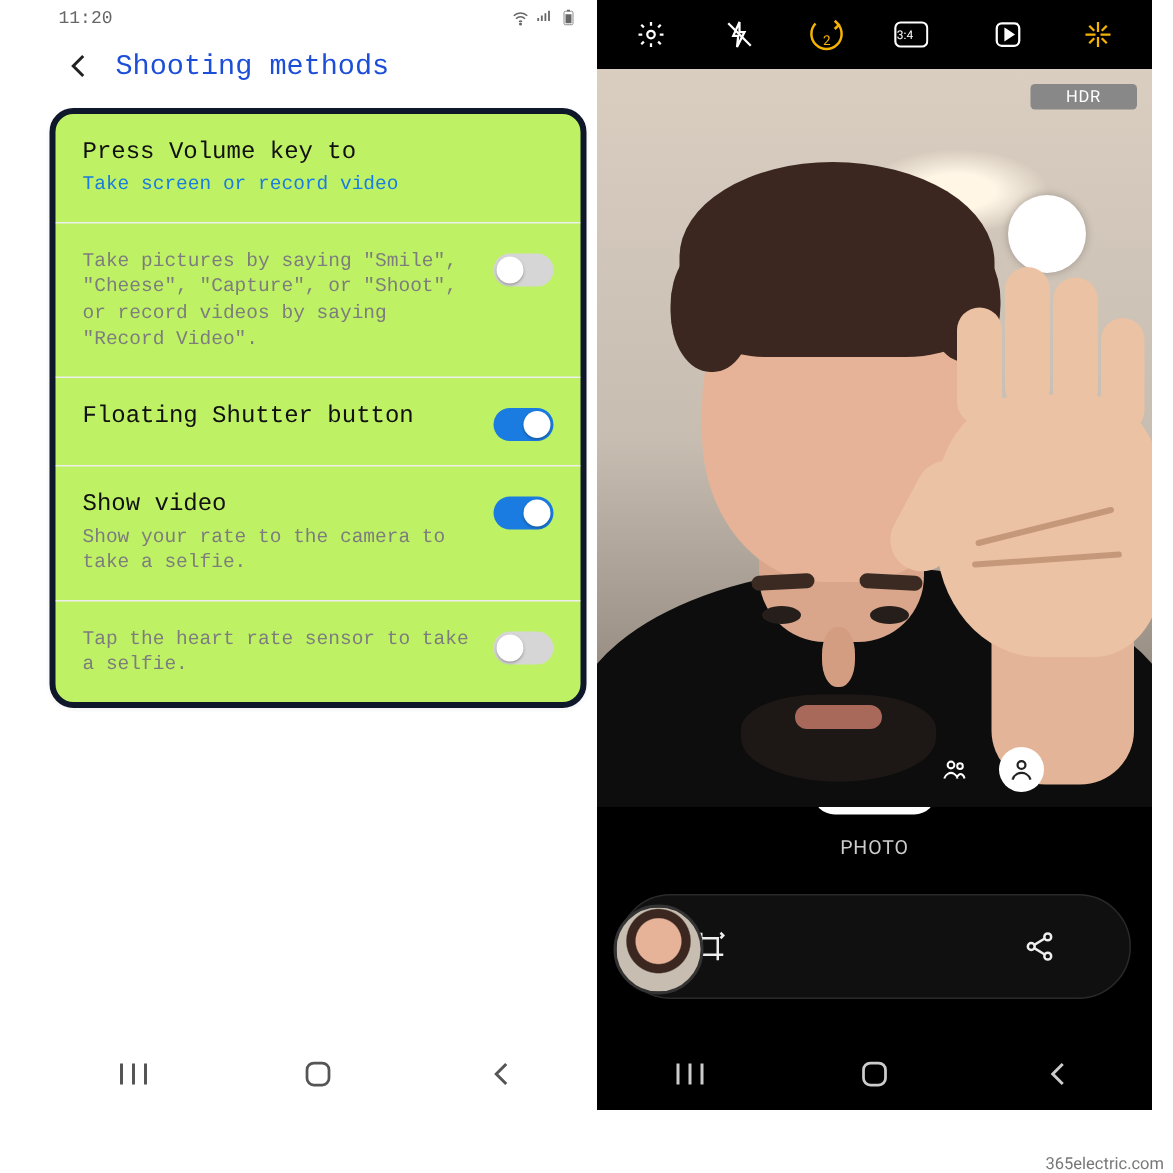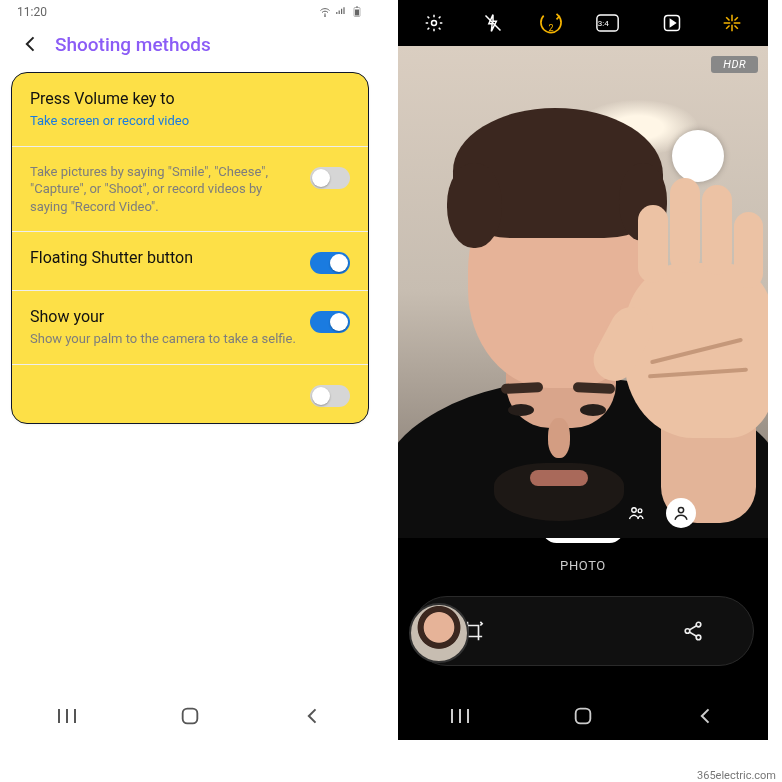--- a/index.html
+++ b/index.html
@@ -1,29 +1,29 @@
 <!DOCTYPE html>
 <html><head>
 <meta charset="utf-8">
 <style>
   html,body{margin:0;padding:0;font-family:-apple-system,BlinkMacSystemFont,"Segoe UI",Roboto,Arial,sans-serif;background:#fff;}
   .stage{width:782px;height:782px;position:relative;background:#fff;}
   .phone{position:absolute;top:0;width:370px;height:740px;background:#fff;overflow:hidden;}
-  .phone.left{left:5px;}
+  .phone.left{left:27px;font-family:Liberation Mono, monospace;}
   .phone.right{left:398px;background:#000;}
   
   .statusbar{height:20px;padding:2px 12px 0 12px;display:flex;justify-content:space-between;align-items:center;font-size:12px;color:#666;}
   .statusbar .right-icons{display:flex;gap:4px;align-items:center;}
   .statusbar svg{width:12px;height:12px;}
   
   .header{display:flex;align-items:center;padding:10px 14px 16px 14px;}
   .back{width:24px;height:24px;display:flex;align-items:center;justify-content:center;}
-  .header h1{font-size:19px;font-weight:500;margin:0 0 0 12px;color:#8b5cf6;}
-  
-  .list{margin:0 6px;border-radius:16px;background:#fde047;box-shadow:0 1px 3px rgba(0,0,0,0.05);border:1px solid #0f172a;overflow:hidden;}
+  .header h1{font-size:19px;font-weight:500;margin:0 0 0 12px;color:#1d4ed8;}
+  
+  .list{margin:0 6px;border-radius:16px;background:#bef264;box-shadow:0 1px 3px rgba(0,0,0,0.05);border:4px solid #0f172a;overflow:hidden;}
   .item{padding:16px 18px;border-bottom:1px solid #eee;display:flex;align-items:flex-start;justify-content:space-between;gap:10px;}
   .item:last-child{border-bottom:none;}
   .item-main{flex:1;}
   .item .title{font-size:16px;color:#111;margin:0 0 4px 0;}
   .item .desc{font-size:13px;color:#7d7d7d;line-height:1.35;}
   .item .desc.link{color:#1a7be0;}
   .toggle{width:40px;height:22px;border-radius:12px;background:#d6d6d6;position:relative;flex-shrink:0;margin-top:4px;}
   .toggle .knob{width:18px;height:18px;background:#fff;border-radius:50%;position:absolute;top:2px;left:2px;box-shadow:0 1px 2px rgba(0,0,0,0.3);}
   .toggle.on{background:#1a7be0;}
   .toggle.on .knob{left:20px;}
@@ -60,21 +60,21 @@
   .finger{position:absolute;background:#ecc2a4;border-radius:22px;}
   .f1{bottom:210px;right:106px;width:30px;height:78px;}
   .f2{bottom:220px;right:74px;width:30px;height:95px;}
   .f3{bottom:218px;right:42px;width:30px;height:90px;}
   .f4{bottom:205px;right:11px;width:29px;height:76px;}
   .thumb{position:absolute;bottom:110px;right:130px;width:42px;height:78px;background:#ecc2a4;border-radius:22px;transform:rotate(28deg);}
   .pline{position:absolute;background:rgba(140,90,60,0.4);border-radius:3px;}
   .pl1{bottom:140px;right:30px;width:95px;height:4px;transform:rotate(-14deg);}
   .pl2{bottom:118px;right:26px;width:100px;height:4px;transform:rotate(-4deg);}
   
-  .hdr{position:absolute;top:10px;right:10px;padding:2px 12px;background:#888;color:#fff;font-size:11px;border-radius:3px;letter-spacing:0.5px;font-style:italic;}
+  .hdr{position:absolute;top:10px;right:10px;padding:2px 24px;background:#888;color:#fff;font-size:11px;border-radius:3px;letter-spacing:0.5px;}
   .floating-shutter{position:absolute;top:84px;right:44px;width:52px;height:52px;border-radius:50%;background:#fff;box-shadow:0 0 6px rgba(0,0,0,0.25);}
   
   .flt-row{position:absolute;bottom:10px;right:72px;display:flex;gap:14px;align-items:center;}
   .flt{width:30px;height:30px;border-radius:50%;display:flex;align-items:center;justify-content:center;color:#fff;}
   .flt.active{background:#fff;color:#222;}
   
   .mode-row{height:54px;display:flex;align-items:center;justify-content:center;gap:8px;color:#ccc;font-size:13px;letter-spacing:0.6px;flex-direction:column;}
   .mode-btn{padding:7px 18px;border-radius:20px;}
   .mode-btn.active{background:#fff;color:#000;font-weight:600;}
   
@@ -137,29 +137,30 @@
       <div class="item">
         <div class="item-main">
           <div class="title">Floating Shutter button</div>
         </div>
         <div class="toggle on">
             <div class="knob"></div>
           </div>
       </div>
       <div class="item">
         <div class="item-main">
-          <div class="title">Show your</div>
-          <div class="desc">Show your palm to the camera to take a selfie.</div>
+          <div class="title">Show video</div>
+          <div class="desc">Show your rate to the camera to take a selfie.</div>
         </div>
         <div class="toggle on">
             <div class="knob"></div>
           </div>
       </div>
       <div class="item">
         <div class="item-main">
+          <div class="desc">Tap the heart rate sensor to take a selfie.</div>
         </div>
         <div class="toggle">
             <div class="knob"></div>
           </div>
       </div>
     </div>
 
     <div class="navbar">
       <div class="navbtn">
         <svg width="24" height="18" viewBox="0 0 24 18" stroke="#555" stroke-width="2">

